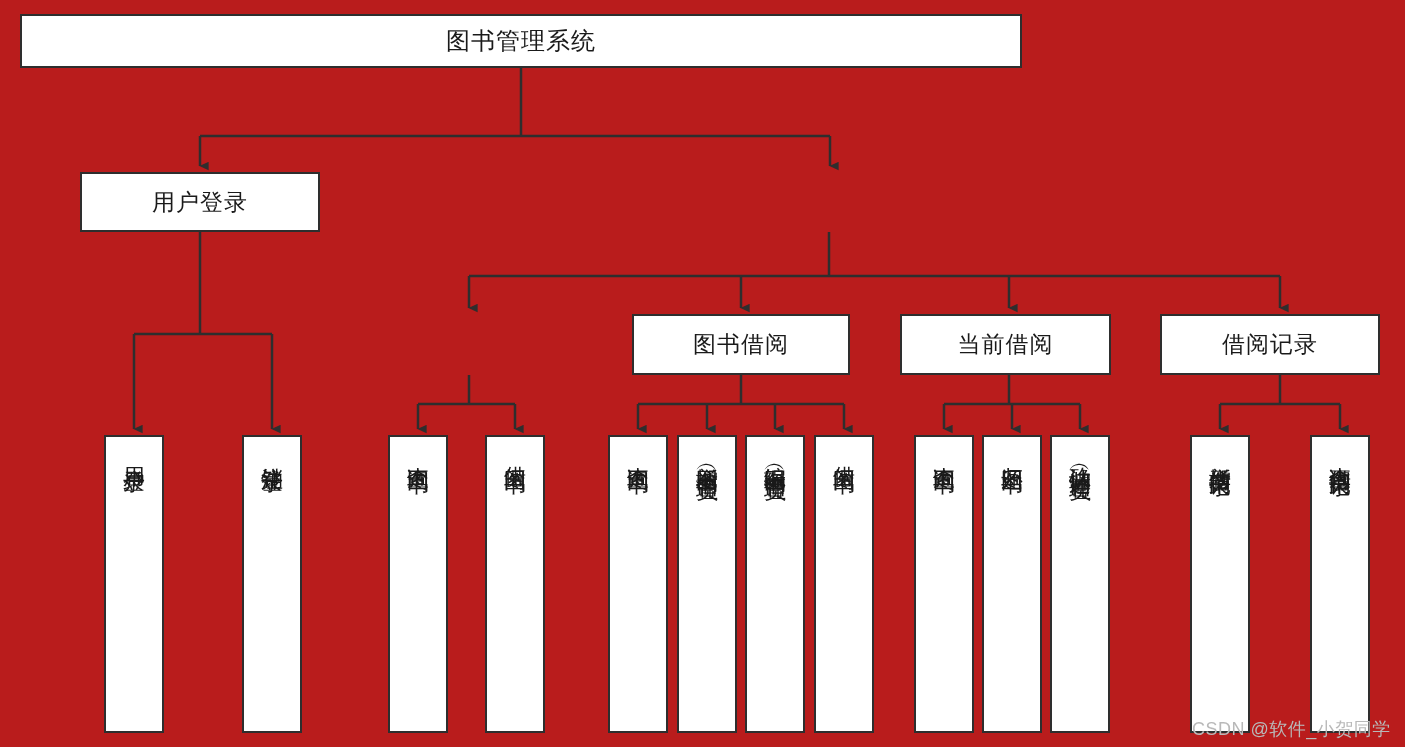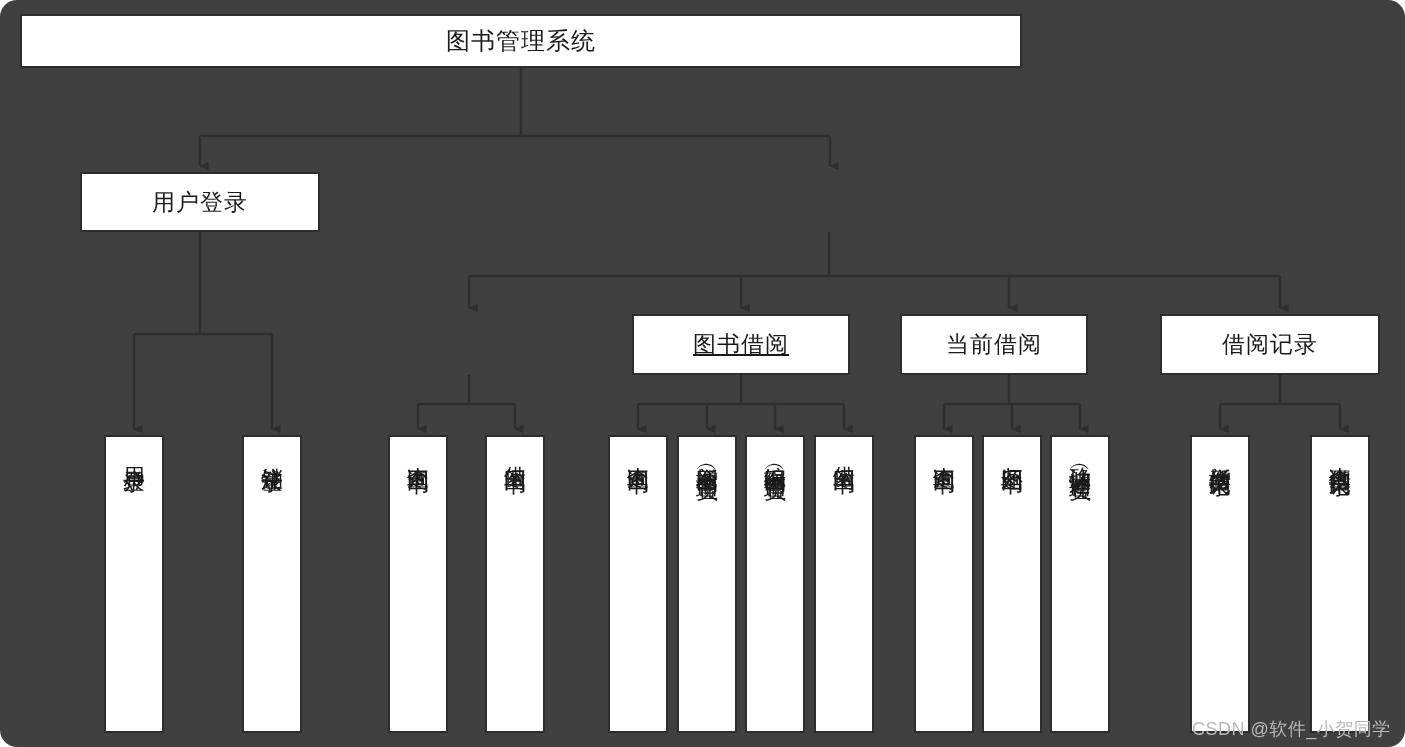--- a/index.html
+++ b/index.html
@@ -7,23 +7,22 @@
     padding: 0;
     background: #ffffff;
   }
   body {
     font-family: "Liberation Sans", "DejaVu Sans", sans-serif;
   }
   #canvas {
     position: relative;
     width: 1405px;
     height: 747px;
-    background: #404040;
+    background: #b91c1c;
     overflow: hidden;
-    border-radius: 17px;
   }
   svg.connectors {
     position: absolute;
     left: 0;
     top: 0;
     width: 1405px;
     height: 747px;
     pointer-events: none;
   }
   .node {
@@ -121,24 +120,24 @@
   </svg>
 
   <div class="node horiz root" style="left:20px; top:14px; width:1002px; height:54px;">
     <span>图书管理系统</span>
   </div>
 
   <div class="node horiz" style="left:80px; top:172px; width:240px; height:60px;">
     <span>用户登录</span>
   </div>
 
-  <div class="node horiz" style="left:632px; top:314px; width:218px; height:61px;text-decoration:underline;">
+  <div class="node horiz" style="left:632px; top:314px; width:218px; height:61px;">
     <span>图书借阅</span>
   </div>
-  <div class="node horiz" style="left:900px; top:314px; width:188px; height:61px;">
+  <div class="node horiz" style="left:900px; top:314px; width:211px; height:61px;">
     <span>当前借阅</span>
   </div>
   <div class="node horiz" style="left:1160px; top:314px; width:220px; height:61px;justify-content:center;">
     <span>借阅记录</span>
   </div>
 
   <div class="node leaf" style="left:104px; top:435px; width:60px; height:298px;">
     <span class="vtext">用户登录</span>
   </div>
   <div class="node leaf" style="left:242px; top:435px; width:60px; height:298px;">

